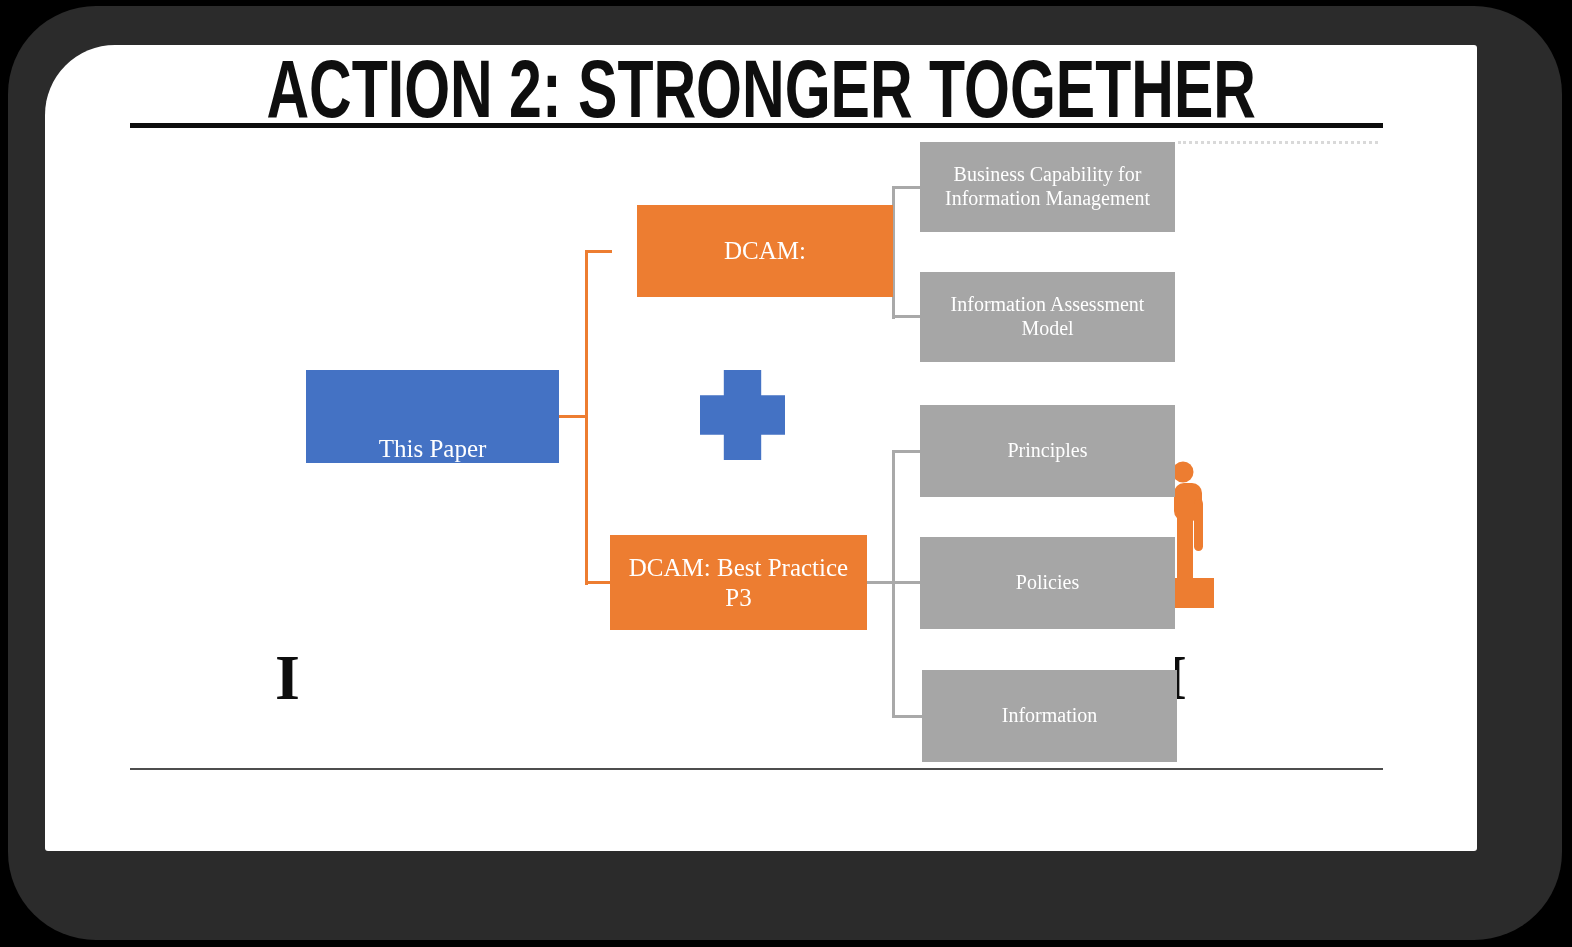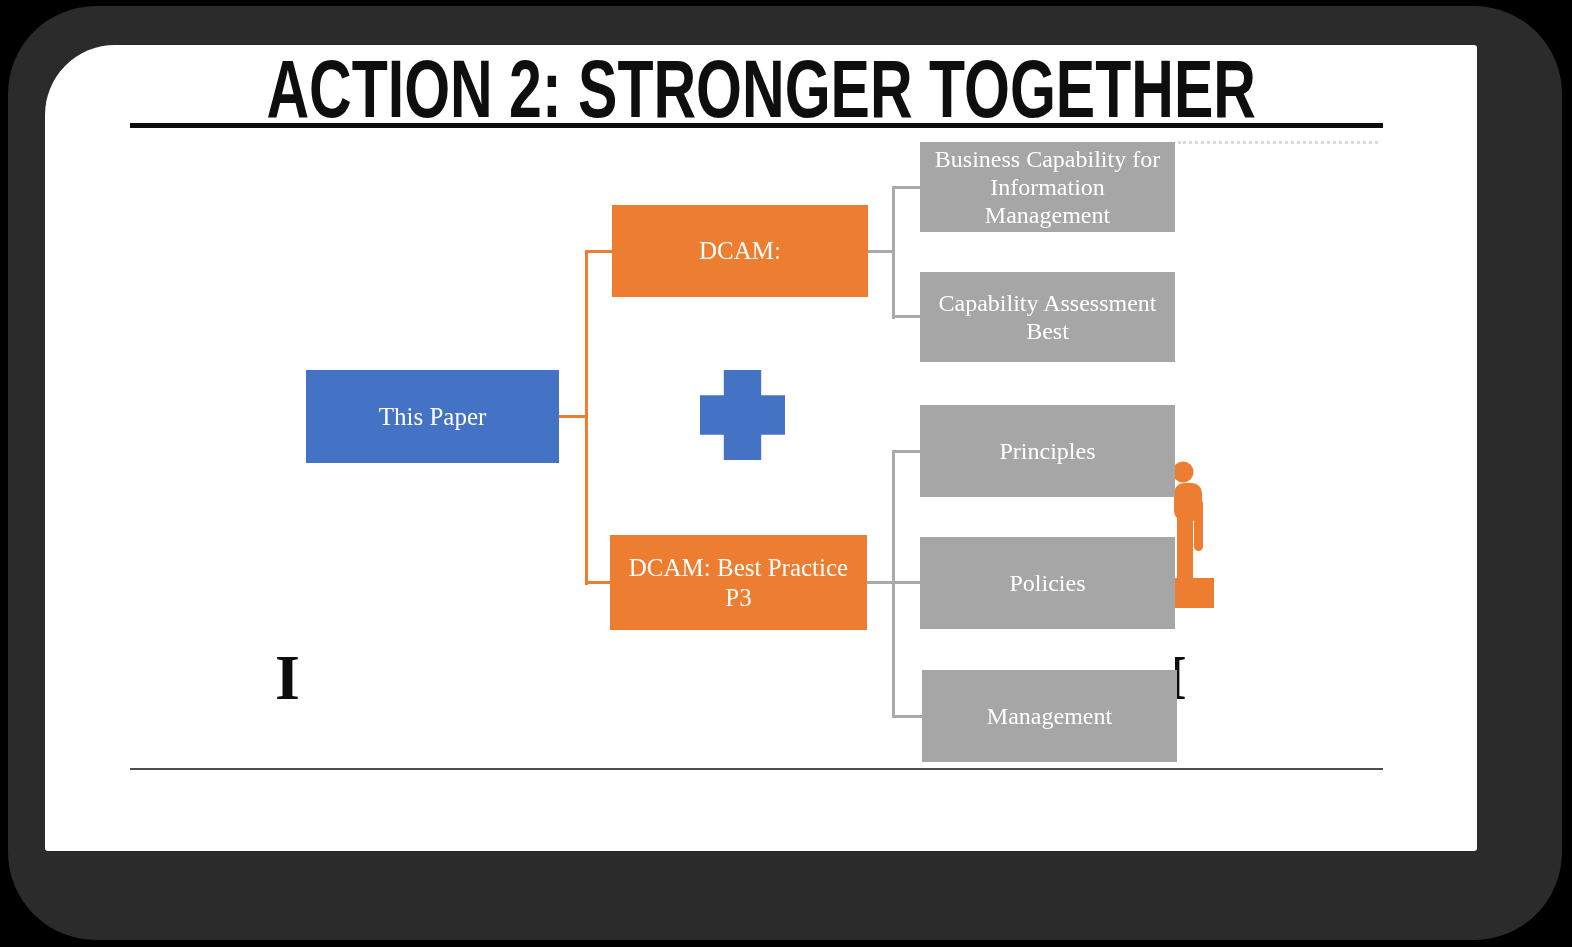--- a/index.html
+++ b/index.html
@@ -16,23 +16,23 @@
          color:#0e0e0e;white-space:nowrap;transform:scaleX(0.72);transform-origin:50% 50%;}
 
   .rule-top{position:absolute;left:85px;top:78px;width:1253px;height:5px;background:#0d0d0d;}
   .rule-bottom{position:absolute;left:85px;top:723px;width:1253px;height:2px;background:#4d4d4d;}
   .dotted-line{position:absolute;left:1133px;top:96px;width:200px;height:0;
          border-top:3px dotted #d9d9d9;}
 
   .node{position:absolute;display:flex;align-items:center;justify-content:center;
         text-align:center;color:#ffffff;font-size:25px;line-height:1.18;
         padding:0 5px;box-sizing:border-box;}
-  .blue{background:#4472C4;}
+  .blue{background:#4472C4;align-items:flex-end;}
   .orange{background:#ED7D31;}
-  .gray{background:#A6A6A6;z-index:2;font-size:24px;}
+  .gray{background:#A6A6A6;z-index:2;font-size:20px;}
 
   .conn{position:absolute;}
   .conn.o{background:#ED7D31;}
   .conn.g{background:#A9A9A9;}
 
   .plus{position:absolute;left:655px;top:325px;width:85px;height:90px;background:#4472C4;
         clip-path:polygon(28% 0,72% 0,72% 28%,100% 28%,100% 72%,72% 72%,72% 100%,
                           28% 100%,28% 72%,0 72%,0 28%,28% 28%);}
 
   .person{position:absolute;left:1119px;top:412px;width:52px;height:152px;z-index:1;}
@@ -84,45 +84,45 @@
 
     <div class="partial-left">I</div>
     <div class="partial-clip">
       <span>I</span>
     </div>
 
     <div class="node blue" style="left:261px;top:325px;width:253px;height:93px">
       <span>This Paper</span>
     </div>
 
-    <div class="node orange" style="left:567px;top:160px;width:256px;height:92px">
+    <div class="node orange" style="left:592px;top:160px;width:256px;height:92px">
       <span>DCAM:</span>
     </div>
 
     <div class="node orange" style="left:565px;top:490px;width:257px;height:95px">
       <span>DCAM: Best Practice P3</span>
     </div>
 
     <div class="node gray" style="left:875px;top:97px;width:255px;height:90px">
       <span>Business Capability for Information Management</span>
     </div>
 
     <div class="node gray" style="left:875px;top:227px;width:255px;height:90px">
-      <span>Capability Assessment Best</span>
+      <span>Information Assessment Model</span>
     </div>
 
     <div class="node gray" style="left:875px;top:492px;width:255px;height:92px">
       <span>Policies</span>
     </div>
 
     <div class="node gray" style="left:875px;top:360px;width:255px;height:92px">
       <span>Principles</span>
     </div>
 
     <div class="node gray" style="left:877px;top:625px;width:255px;height:92px">
-      <span>Management</span>
+      <span>Information</span>
     </div>
 
     <div class="plus"></div>
 
     <div class="rule-bottom"></div>
   </div>
 </div>
 
 </body></html>

